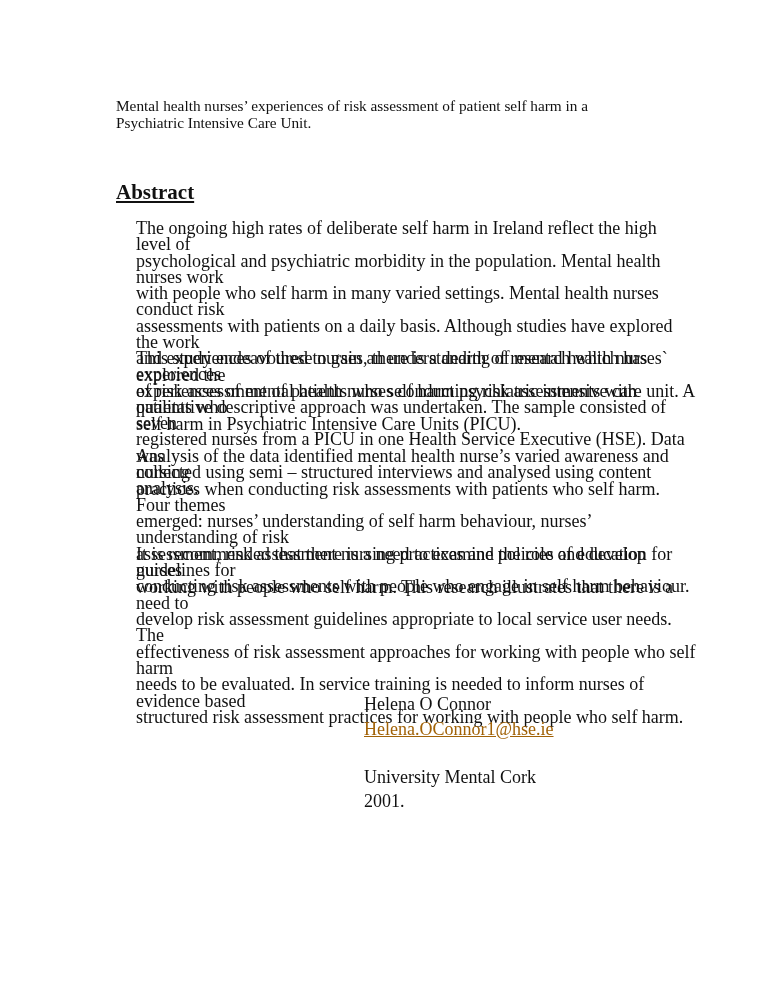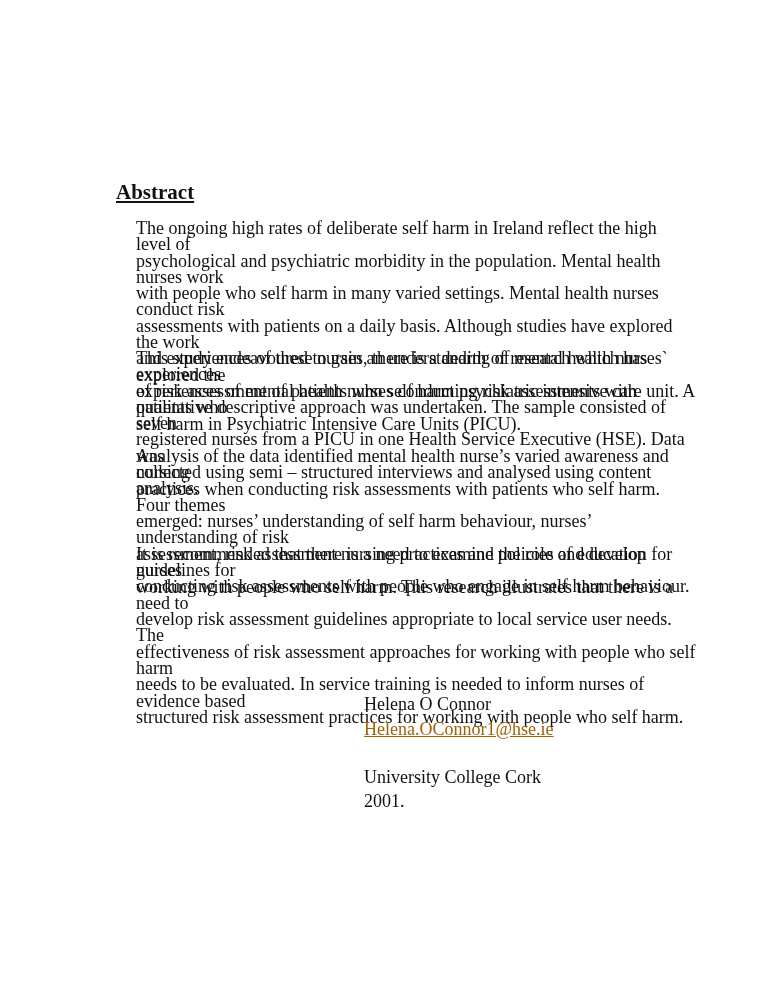--- a/index.html
+++ b/index.html
@@ -64,20 +64,22 @@
     .s1 { top: 680px; }
     .s2 { top: 705px; color: #a16207; text-decoration: underline; cursor: pointer; }
     .s3 { top: 729px; }
     .s4 { top: 753px; }
     .s5 { top: 777px; }
   </style>
 </head>
 <body>
 
 <div class="page">
+  <p class="title" style="white-space: pre-line;">Mental health nurses’ experiences of risk assessment of patient self harm in a
+Psychiatric Intensive Care Unit.</p>
 
   <p class="heading">Abstract</p>
 
   <p class="para p1">The ongoing high rates of deliberate self harm in Ireland reflect the high level of
 psychological and psychiatric morbidity in the population. Mental health nurses work
 with people who self harm in many varied settings. Mental health nurses conduct risk
 assessments with patients on a daily basis.  Although studies have explored the work
 and experiences of these nurses, there is a dearth of research which has explored the
 experiences of mental health nurses conducting risk assessments with patients who
 self harm in Psychiatric Intensive Care Units (PICU).</p>
@@ -93,15 +95,15 @@
 conducting risk assessments with people who engage in self harm behaviour.</p>
   <p class="para p4"> It is recommended that there is a need to examine policies and develop guidelines for
 working with people who self harm. This research illustrates that there is a need to
 develop risk assessment guidelines appropriate to local service user needs. The
 effectiveness of risk assessment approaches for working with people who self harm
 needs to be evaluated. In service training is needed to inform nurses of evidence based
 structured risk assessment practices for working with people who self harm.</p>
 
   <p class="sig s1">Helena O Connor</p>
   <a class="sig s2">Helena.OConnor1@hse.ie</a>
-  <p class="sig s4">University College Cork</p>
+  <p class="sig s4">University Mental Cork</p>
   <p class="sig s5">2001.</p>
 </div>
 
 </body></html>

